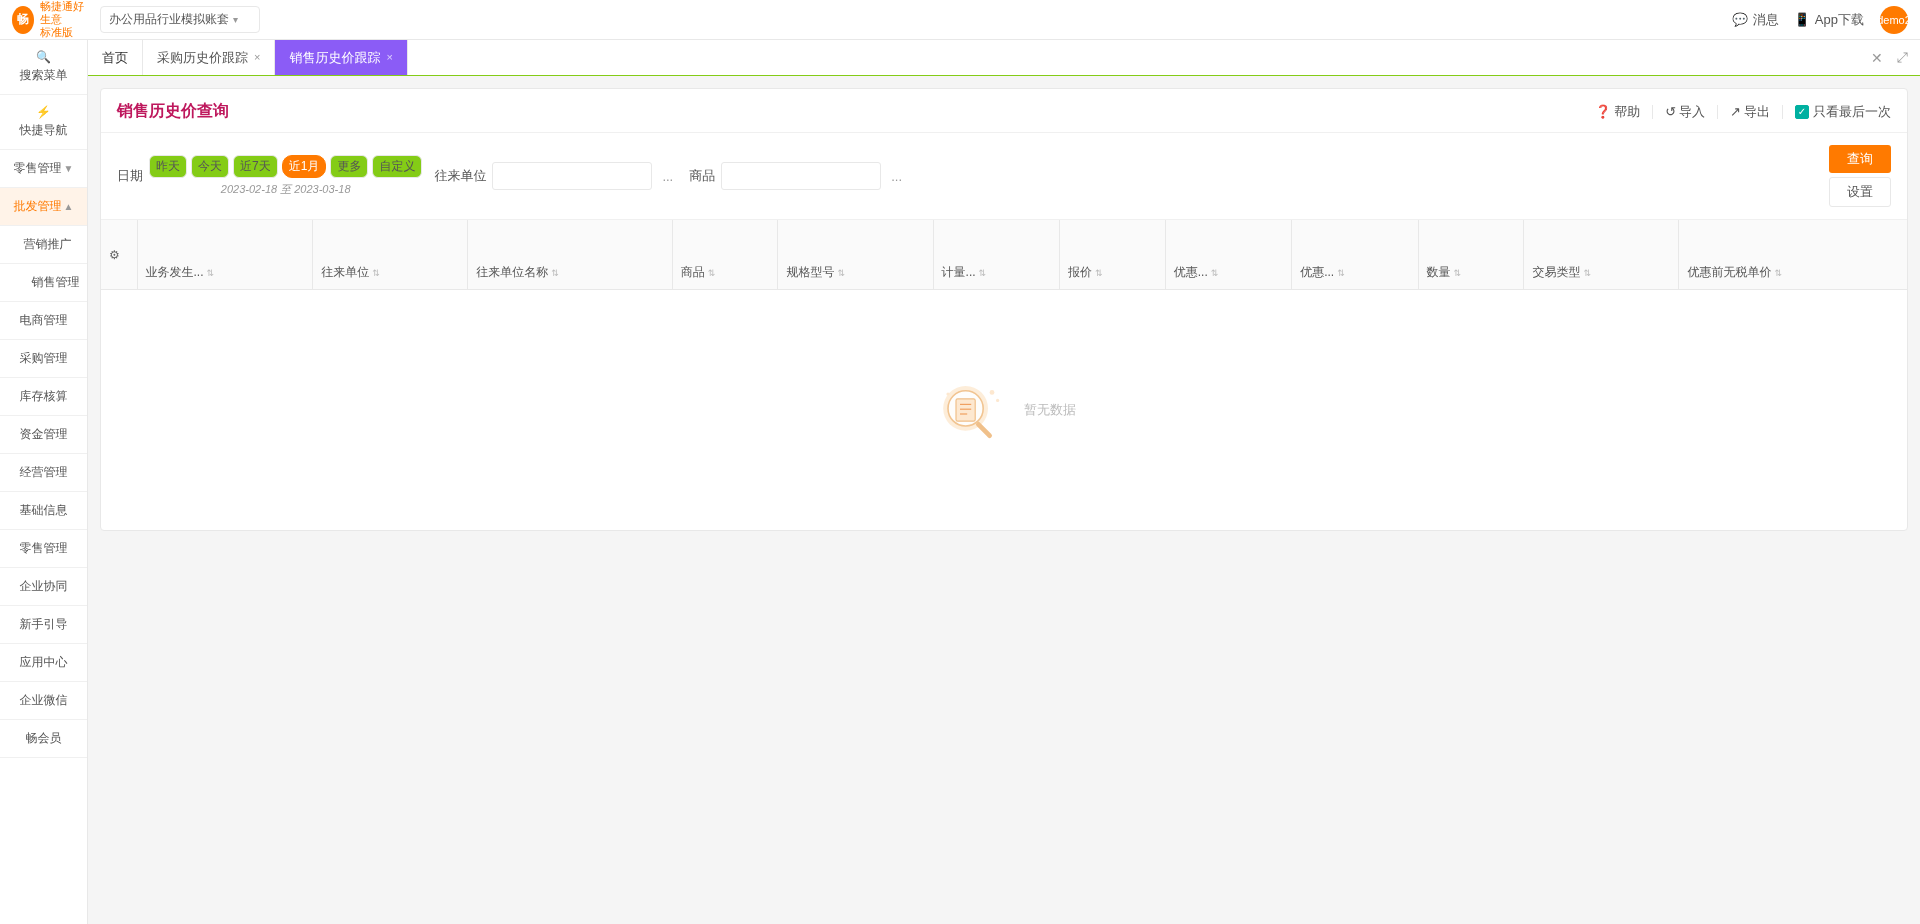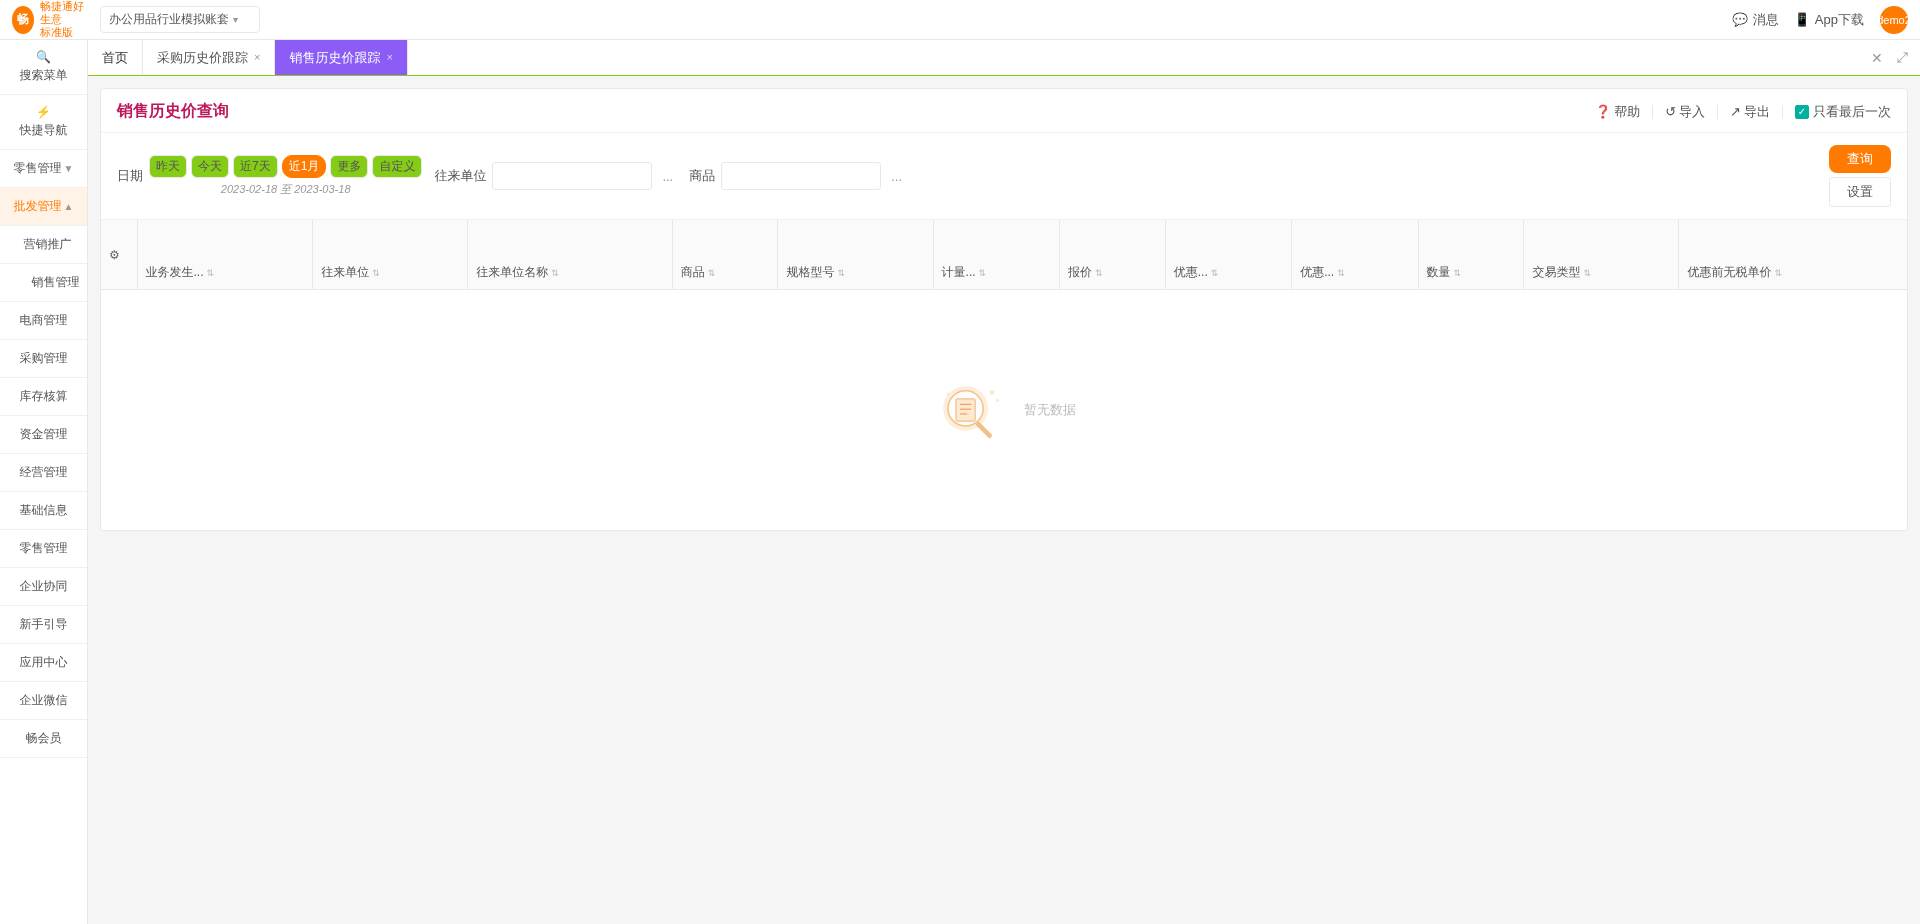--- a/index.html
+++ b/index.html
@@ -291,21 +291,21 @@
       cursor: pointer;
       color: #999;
       font-size: 13px;
       padding: 0 4px;
     }
     .query-btn {
       padding: 5px 18px;
       background: #ff7a00;
       color: #fff;
       border: none;
-      border-radius: 8px;
+      border-radius: 3px;
       cursor: pointer;
       font-size: 13px;
       white-space: nowrap;
     }
     .settings-btn {
       padding: 5px 12px;
       background: #fff;
       color: #555;
       border: 1px solid #e8e8e8;
       border-radius: 3px;

